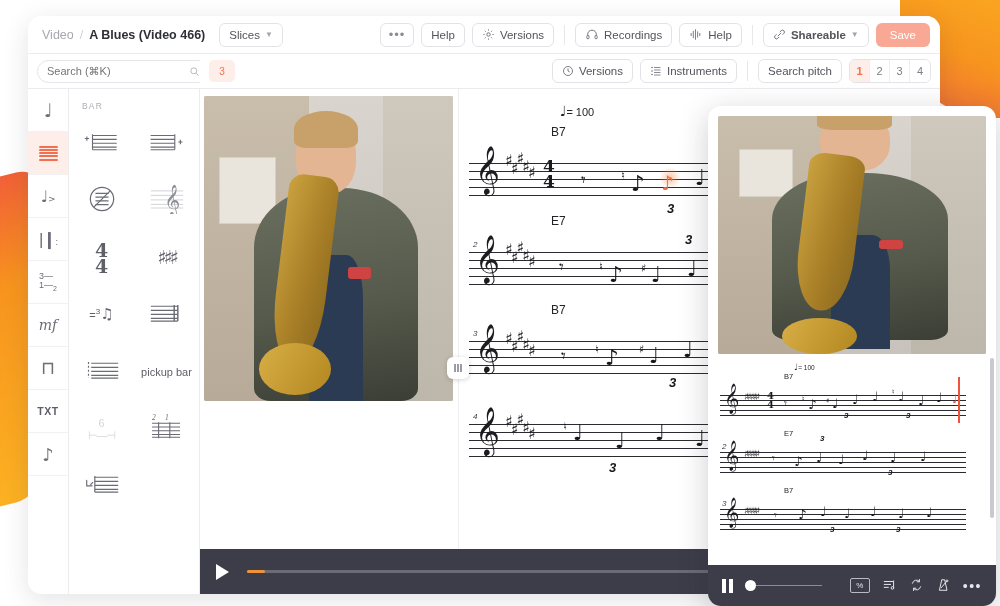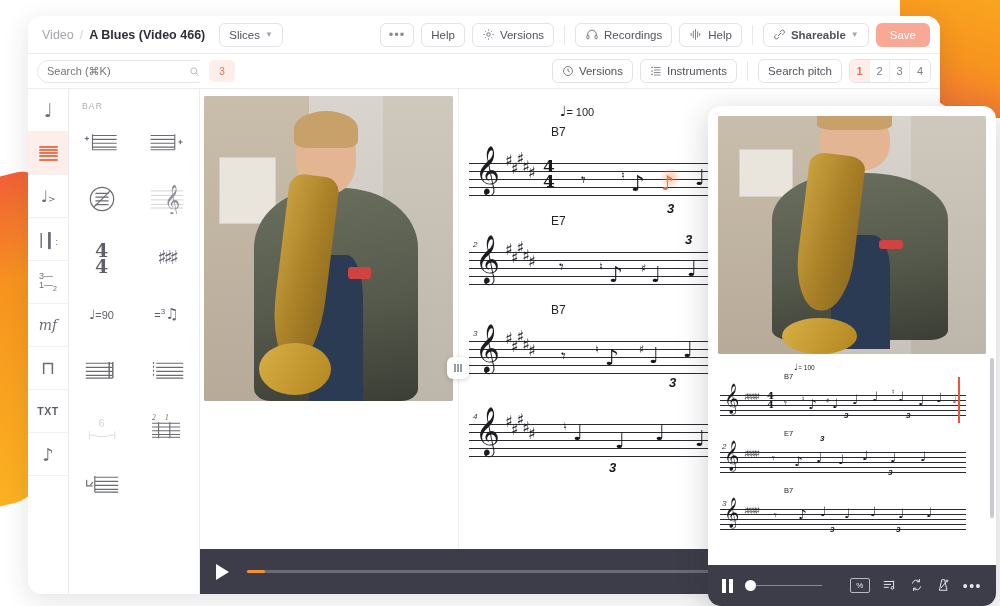--- a/index.html
+++ b/index.html
@@ -429,25 +429,20 @@
             </div>
 
             <div class="pcell">
               <span style="font-family:'DejaVu Serif',serif;font-weight:bold;font-size:19px;line-height:.85;text-align:center;color:#5f606a;">4<br>4</span>
             </div>
             <div class="pcell">
               <span style="font-family:'DejaVu Sans',sans-serif;font-size:19px;letter-spacing:-3px;color:#5f606a;">♯♯♯</span>
             </div>
 
             <div class="pcell">
-              <span style="font-size:13px;">
-                <span style="font-family:'DejaVu Sans',sans-serif;">♩</span><span style="font-size:11px;">=90</span>
-              </span>
-            </div>
-            <div class="pcell">
               <span style="font-size:11px;">
                 =<span style="font-size:8px;vertical-align:super;">3</span><span style="font-family:'DejaVu Sans',sans-serif;font-size:15px;">♫</span>
               </span>
             </div>
 
             <div class="pcell">
               <span>
                 <svg width="36" height="22" viewBox="0 0 40 24" stroke="#6a6b74" stroke-width="1.3">
                   <path d="M2 4.5h30M2 9h30M2 13.5h30M2 18h30M2 21h30"></path>
                   <path d="M28 3v18M32 3v18" stroke-width="1.6"></path>
@@ -456,20 +451,23 @@
             </div>
             <div class="pcell">
               <span>
                 <svg width="36" height="22" viewBox="0 0 40 24" stroke="#6a6b74" stroke-width="1.3">
                   <path d="M8 4.5h30M8 9h30M8 13.5h30M8 18h30M8 21h30"></path>
                   <path d="M5 3v18" stroke-dasharray="2.2 2.2"></path>
                 </svg>
               </span>
             </div>
 
+            <div class="pcell">
+              <span class="lbl">pickup bar</span>
+            </div>
             <div class="pcell dim">
               <span style="font-size:11px;text-align:center;line-height:1.1;color:#d5d6da;">
                 6<br><span style="letter-spacing:-1px;">⊢—⊣</span>
               </span>
             </div>
 
             <div class="pcell">
               <span>
                 <svg width="34" height="28" viewBox="0 0 36 30" stroke="#6a6b74" stroke-width="1.2">
                   <text x="2" y="8" font-size="8" font-style="italic" fill="#6a6b74" stroke="none" font-family="Liberation Serif, serif">2</text>

